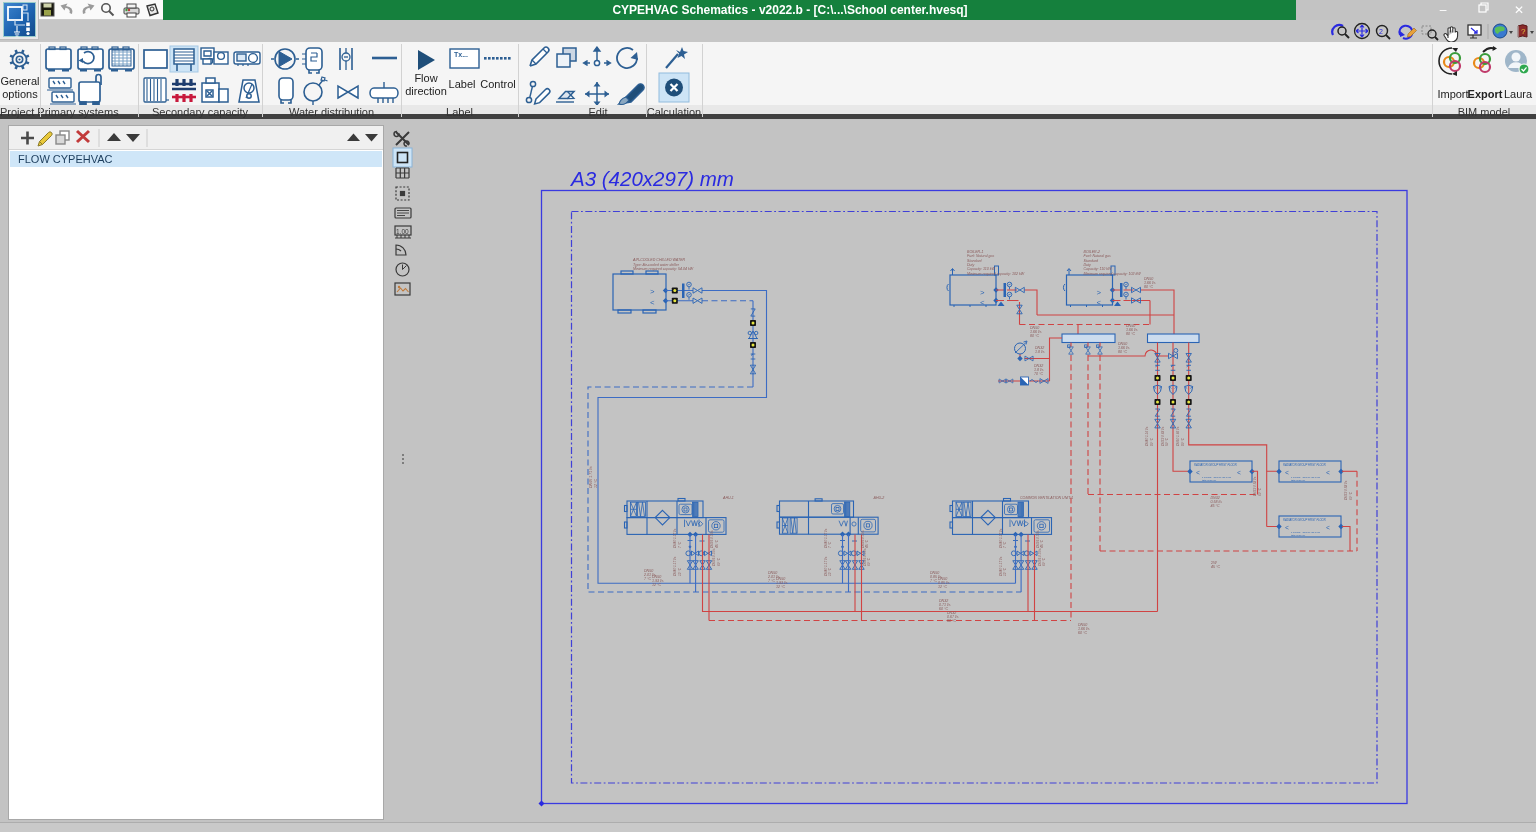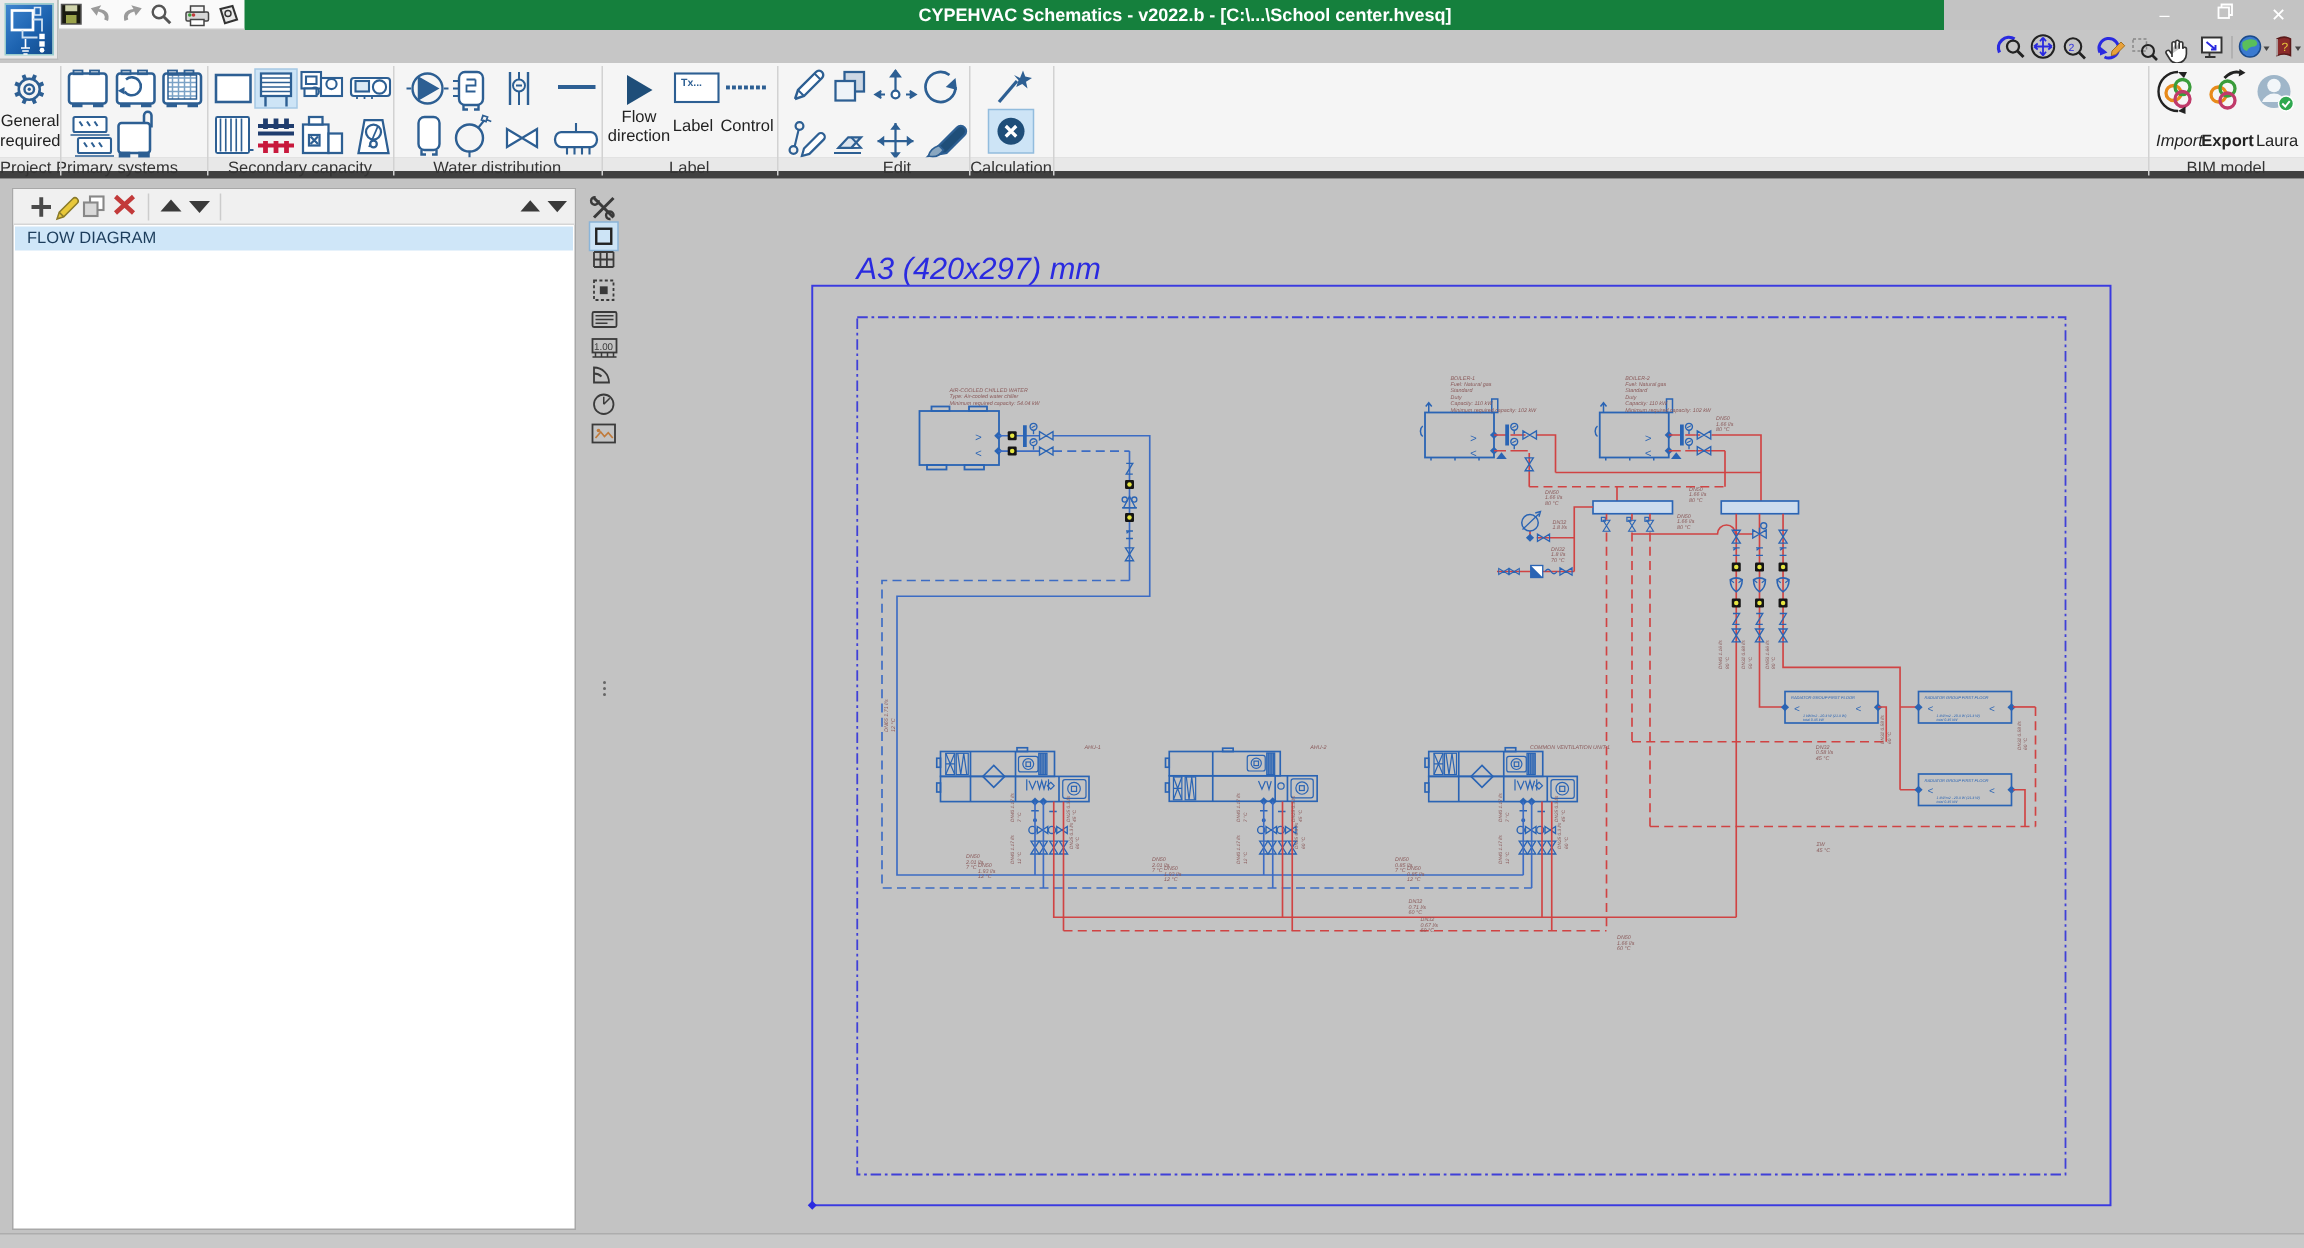--- a/index.html
+++ b/index.html
@@ -279,25 +279,25 @@
  <path d="M1493 4 l4 2.5 -4.5 2.5 z" fill="#222" stroke="none"></path>
 </g>
 <g>
  <circle cx="1516" cy="19" r="11" fill="#9fb6c9"></circle>
  <circle cx="1516" cy="15" r="4.5" fill="#f2f6f9"></circle>
  <path d="M1508 26 a8.5 8.5 0 0 1 16 0 z" fill="#f2f6f9"></path>
  <circle cx="1524" cy="27" r="5" fill="#2fa84f" stroke="#fff" stroke-width="1"></circle>
  <path d="M1521.5 27 l2 2 3 -3.6" stroke="#fff" stroke-width="1.3" fill="none"></path>
 </g>
 </svg>
-<div class="rlabel" style="left:0;top:33px;width:40px;">General required</div>
+<div class="rlabel" style="left:0;top:33px;width:40px;">General options</div>
 <div class="rlabel" style="left:400px;top:30px;width:52px;">Flow direction</div>
 <div class="rlabel" style="left:440px;top:36px;width:44px;">Label</div>
 <div class="rlabel" style="left:477px;top:36px;width:42px;">Control</div>
-<div class="rlabel" style="left:1434px;top:46px;width:38px;font-style:italic;">Import</div>
+<div class="rlabel" style="left:1434px;top:46px;width:38px;">Import</div>
 <div class="rlabel" style="left:1467px;top:46px;width:36px;font-weight:bold;">Export</div>
 <div class="rlabel" style="left:1502px;top:46px;width:32px;">Laura</div>
 </div>
 <div id="grouplabels">
   <div class="glabel" style="left:0px;width:30px;">Project</div>
   <div class="glabel" style="left:29px;width:98px;">Primary systems</div>
   <div class="glabel" style="left:138px;width:124px;">Secondary capacity</div>
   <div class="glabel" style="left:262px;width:139px;">Water distribution</div>
   <div class="glabel" style="left:401px;width:117px;">Label</div>
   <div class="glabel" style="left:518px;width:128px;margin-left:16px;">Edit</div>
@@ -322,21 +322,21 @@
     <rect x="47" y="9" width="9" height="9" fill="#d9d9d9" stroke="#888" stroke-width="1.4"></rect>
     <path d="M68 5 l12 11 m0 -11 l-12 11" stroke="#c23a3a" stroke-width="3"></path>
     <line x1="90" y1="3" x2="90" y2="21" stroke="#ccc"></line>
     <path d="M98 15 l7 -8 7 8 z" fill="#3a3a3a"></path>
     <path d="M117 8 l7 8 7 -8 z" fill="#3a3a3a"></path>
     <line x1="138" y1="3" x2="138" y2="21" stroke="#ccc"></line>
     <path d="M338 15 l6.5 -7.5 6.5 7.5 z" fill="#3a3a3a"></path>
     <path d="M356 8 l6.5 7.5 6.5 -7.5 z" fill="#3a3a3a"></path>
   </svg>
   </div>
-  <div id="flowrow">FLOW DIAGRAM</div>
+  <div id="flowrow">FLOW CYPEHVAC</div>
 </div>
 <div id="toolstrip" style="position:absolute;left:388px;top:125px;width:30px;height:695px;">
 <svg width="30" height="695" viewBox="0 0 30 695">
   <g stroke="#3a3a3a" fill="none" stroke-width="1.4">
     <path d="M8 7 l13 13 m0 -13 l-13 13" stroke-width="2"></path>
     <path d="M9 6.5 a2.5 2.5 0 1 0 2 2" stroke-width="1.6"></path>
     <path d="M21 19 a2.5 2.5 0 1 0 -2 2" stroke-width="1.6"></path>
   </g>
   <rect x="5" y="23" width="19" height="19" fill="#cde4f6" stroke="#8ab4d8"></rect>
   <rect x="9.5" y="27.5" width="10" height="10" fill="none" stroke="#222" stroke-width="1.6"></rect>

